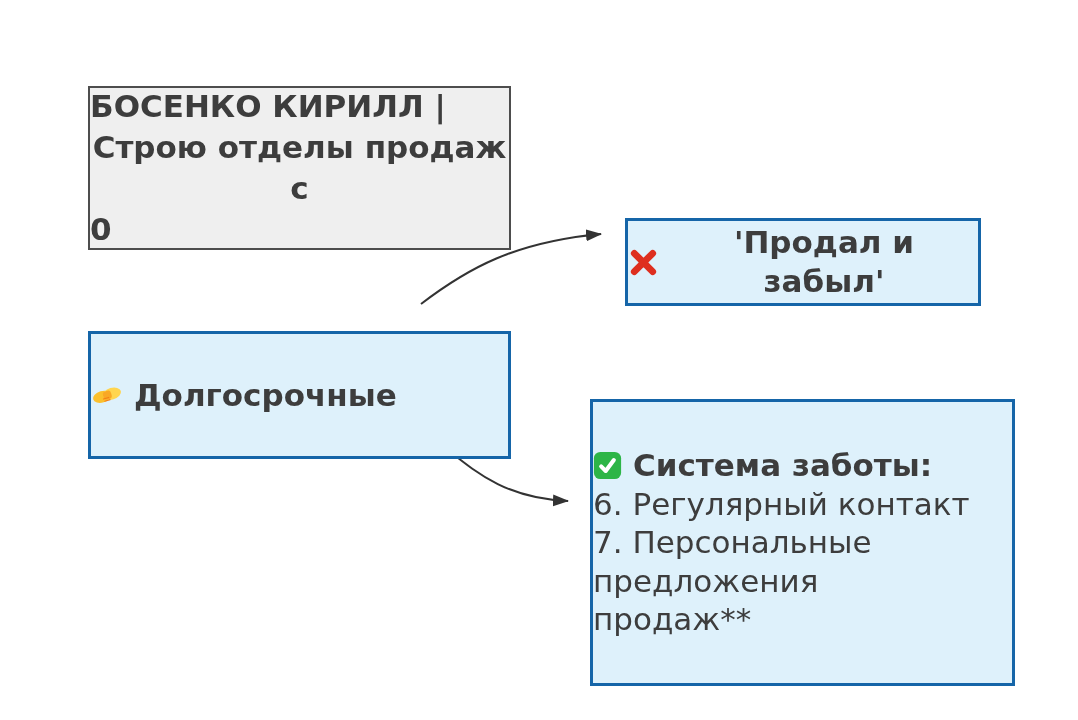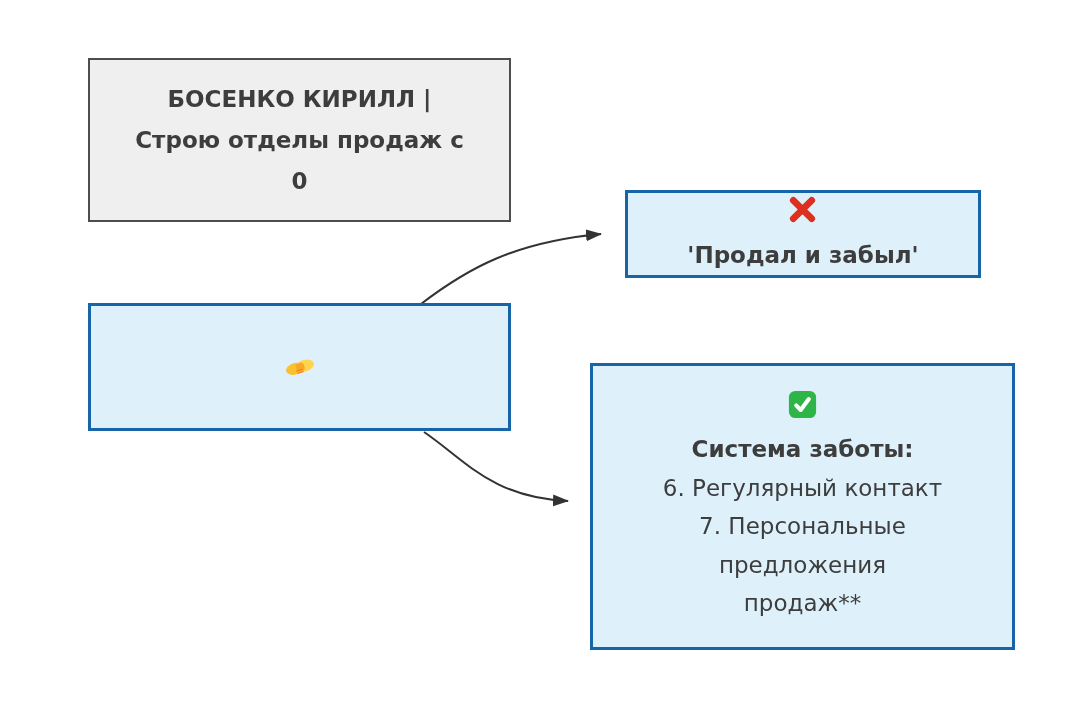--- a/index.html
+++ b/index.html
@@ -4,33 +4,33 @@
 <style>
   html,body{margin:0;padding:0;}
   body{
     width:1078px;height:720px;position:relative;background:#ffffff;
     font-family:"DejaVu Sans","Liberation Sans",sans-serif;
     overflow:hidden;color:#3d3d3d;
   }
   .arrows{position:absolute;left:0;top:0;width:1078px;height:720px;pointer-events:none;}
   .node{
     position:absolute;box-sizing:border-box;
-    display:flex;flex-direction:column;justify-content:center;align-items:center;
-    text-align:center;font-size:23px;line-height:39px;
+    display:flex;flex-direction:column;justify-content:center;align-items:flex-start;
+    text-align:center;font-size:31px;line-height:39px;margin-top:28px;
   }
   .node-gray{background:#efefef;border:2px solid #4d4d4d;}
   .node-blue{background:#def1fb;border:3px solid #1565a8;}
   .bold{font-weight:bold;}
-  .icon-row{display:flex;flex-direction:column;align-items:center;justify-content:center;gap:11px;}
+  .icon-row{display:flex;align-items:center;justify-content:center;gap:11px;}
   .icon{display:inline-flex;align-items:center;}
   .icon svg{display:block;}
   #node-profile{left:88px;top:58px;width:423px;height:164px;line-height:41px;}
   #node-relationship{left:88px;top:303px;width:423px;height:128px;}
   #node-sold-forgot{left:625px;top:190px;width:356px;height:88px;}
-  #node-care-system{left:590px;top:363px;width:425px;height:287px;line-height:38.5px;}
+  #node-care-system{left:590px;top:371px;width:425px;height:287px;line-height:38.5px;}
 </style>
 </head>
 <body>
 
 <svg class="arrows" viewBox="0 0 1078 720">
   <defs>
     <marker id="arrowhead" markerWidth="10" markerHeight="8" refX="7.5" refY="3" orient="auto" markerUnits="strokeWidth">
       <path d="M0,0 L8,3 L0,6 Z" fill="#333333"></path>
     </marker>
   </defs>
@@ -47,20 +47,21 @@
 <div class="node node-blue bold" id="node-relationship">
   <div class="icon-row">
     <span class="icon">
       <svg width="32" height="24" viewBox="0 0 36 26">
         <ellipse cx="12.5" cy="15" rx="10.5" ry="6.5" fill="#fbc02d" transform="rotate(-16 12.5 15)"></ellipse>
         <ellipse cx="23.5" cy="11.5" rx="10.5" ry="6.5" fill="#ffd54f" transform="rotate(-16 23.5 11.5)"></ellipse>
         <rect x="13.5" y="8.5" width="9.5" height="9.5" rx="3.5" fill="#f9a825" transform="rotate(-16 18 13)"></rect>
         <path d="M14 17.5 L20 15.7 M15.5 20 L21.5 18.2" stroke="#f57f17" stroke-width="1.2" stroke-linecap="round"></path>
       </svg>
     </span>
+    <span>Долгосрочные</span>
   </div>
 </div>
 
 <div class="node node-blue bold" id="node-sold-forgot">
   <div class="icon-row">
     <span class="icon">
       <svg width="31" height="31" viewBox="0 0 32 32">
         <path d="M6.5 6.5 L25.5 25.5 M25.5 6.5 L6.5 25.5" stroke="#de2f1f" stroke-width="7" stroke-linecap="round"></path>
       </svg>
     </span>

